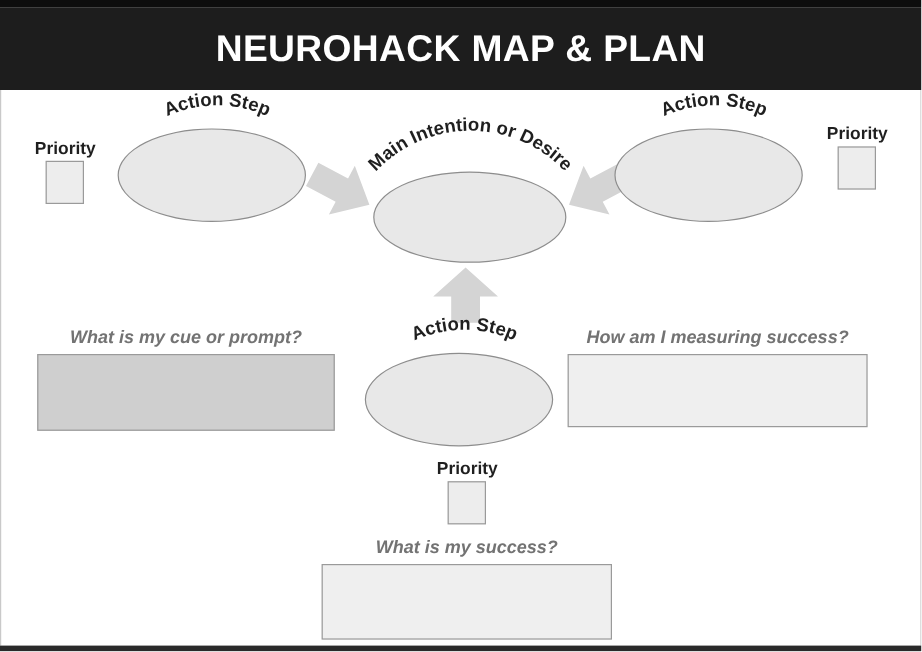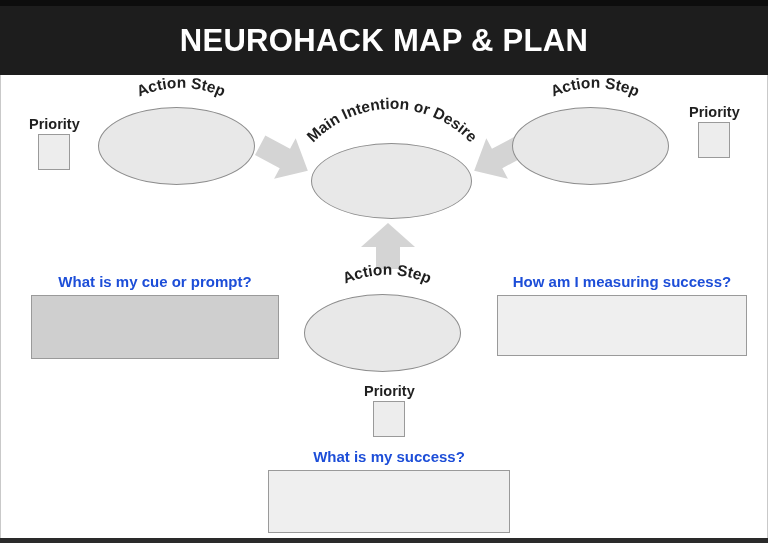--- a/index.html
+++ b/index.html
@@ -101,25 +101,26 @@
     background: #ededed;
     border: 1.4px solid #9a9a9a;
     box-sizing: border-box;
   }
 
   
   .qblock { position: absolute; }
   .qlabel {
     font-size: 15px;
     font-weight: bold;
-    color: #1d4ed8;
+    color: #737373;
     text-align: center;
     white-space: nowrap;
     line-height: 18px;
     margin-bottom: 4px;
+    font-style: italic;
   }
   .qbox {
     border: 1.4px solid #9a9a9a;
     box-sizing: border-box;
   }
   .qbox.dark { background: #cfcfcf; }
   .qbox.light { background: #efefef; }
 </style>
 </head>
 <body>
@@ -212,21 +213,21 @@
       <svg width="170" height="48" viewBox="0 0 170 48">
         <defs>
             <path id="arcB" d="M 8,44 A 100,100 0 0 1 162,44" fill="none"></path>
           </defs>
         <text font-size="15.5" text-anchor="middle">
           <textPath href="#arcB" startOffset="50%">Action Step</textPath>
         </text>
       </svg>
     </div>
 
-    <div class="qblock" style="left:496px; top:198px; width:250px;">
+    <div class="qblock" style="left:472px; top:198px; width:250px;">
       <div class="qlabel">How am I measuring success?</div>
       <div class="qbox light" style="height:61px;"></div>
     </div>
 
     <div class="prio" style="left:363px; top:308px;">
       <div class="prio-label">Priority</div>
       <div class="prio-box"></div>
     </div>
 
     <div class="qblock" style="left:267px; top:373px; width:242px;">

